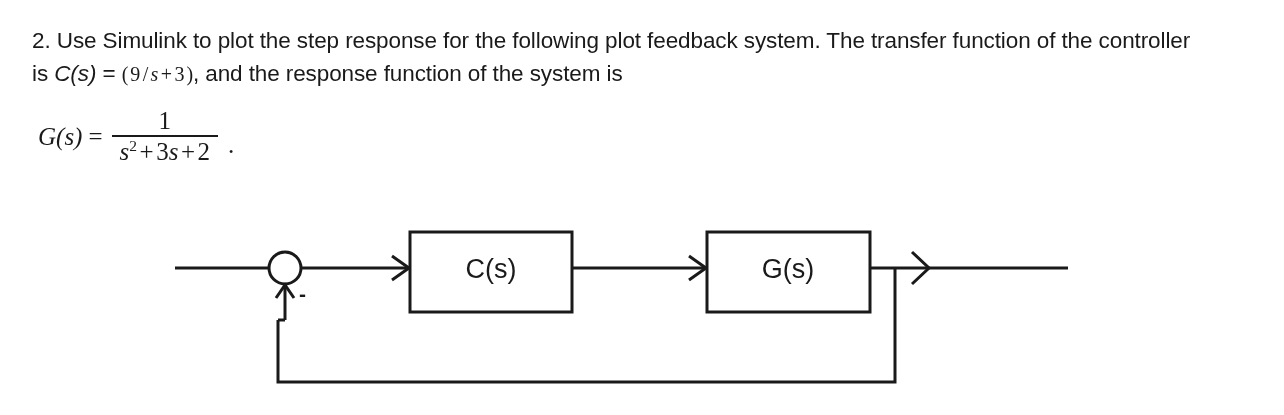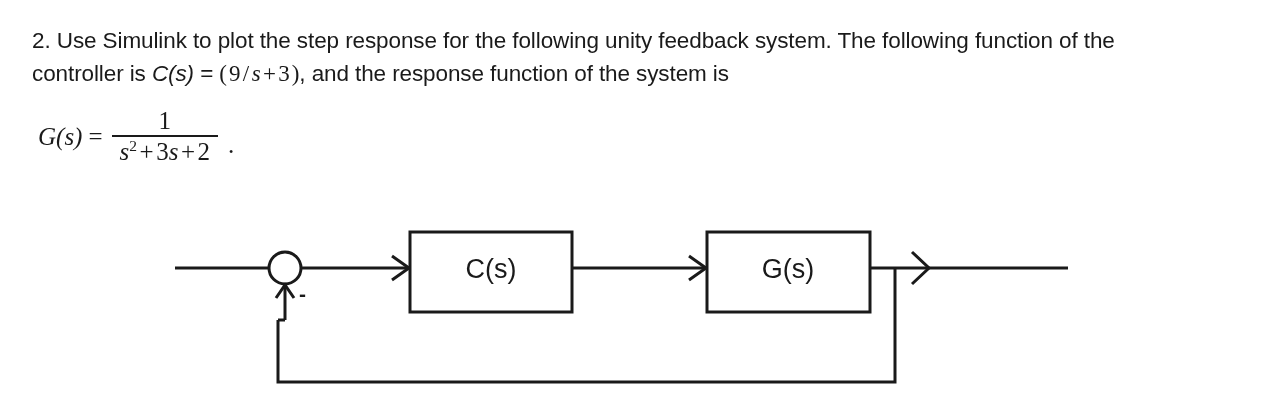--- a/index.html
+++ b/index.html
@@ -27,21 +27,21 @@
     line-height: 33px;
     color: #1a1a1a;
     letter-spacing: -0.1px;
   }
   .italic-fn {
     font-style: italic;
     font-family: "Liberation Sans", sans-serif;
   }
   .mathser {
     font-family: "Liberation Serif", serif;
-    font-size: 23px;
+    font-size: 20px;
   }
   .mathser .var {
     font-style: italic;
   }
   .op { padding: 0 2.5px; }
   .thinsp { display: inline-block; width: 2px; }
 
   
   #display-equation {
     position: absolute;
@@ -116,21 +116,21 @@
     font-size: 21px;
     font-weight: 700;
     fill: #1a1a1a;
   }
 </style>
 </head>
 <body>
 
 <div id="problem-text">
   <span>2.</span>
-  <span>Use Simulink to plot the step response for the following unity feedback system. The following</span>
+  <span>Use Simulink to plot the step response for the following plot feedback system. The transfer</span>
   <span>function of the controller is</span>
   <span class="italic-fn">C(s)</span>
   <span>=</span>
   <span class="mathser"><span>(</span><span class="thinsp"></span><span>9</span><span class="op">/</span><span class="var">s</span><span class="op">+</span><span>3</span><span class="thinsp"></span><span>)</span></span><span>, and the response function of the system is</span>
 </div>
 
 <div id="display-equation">
   <span class="lhs">G(s)</span>
   <span class="eqsign">=</span>
   <span class="frac">

